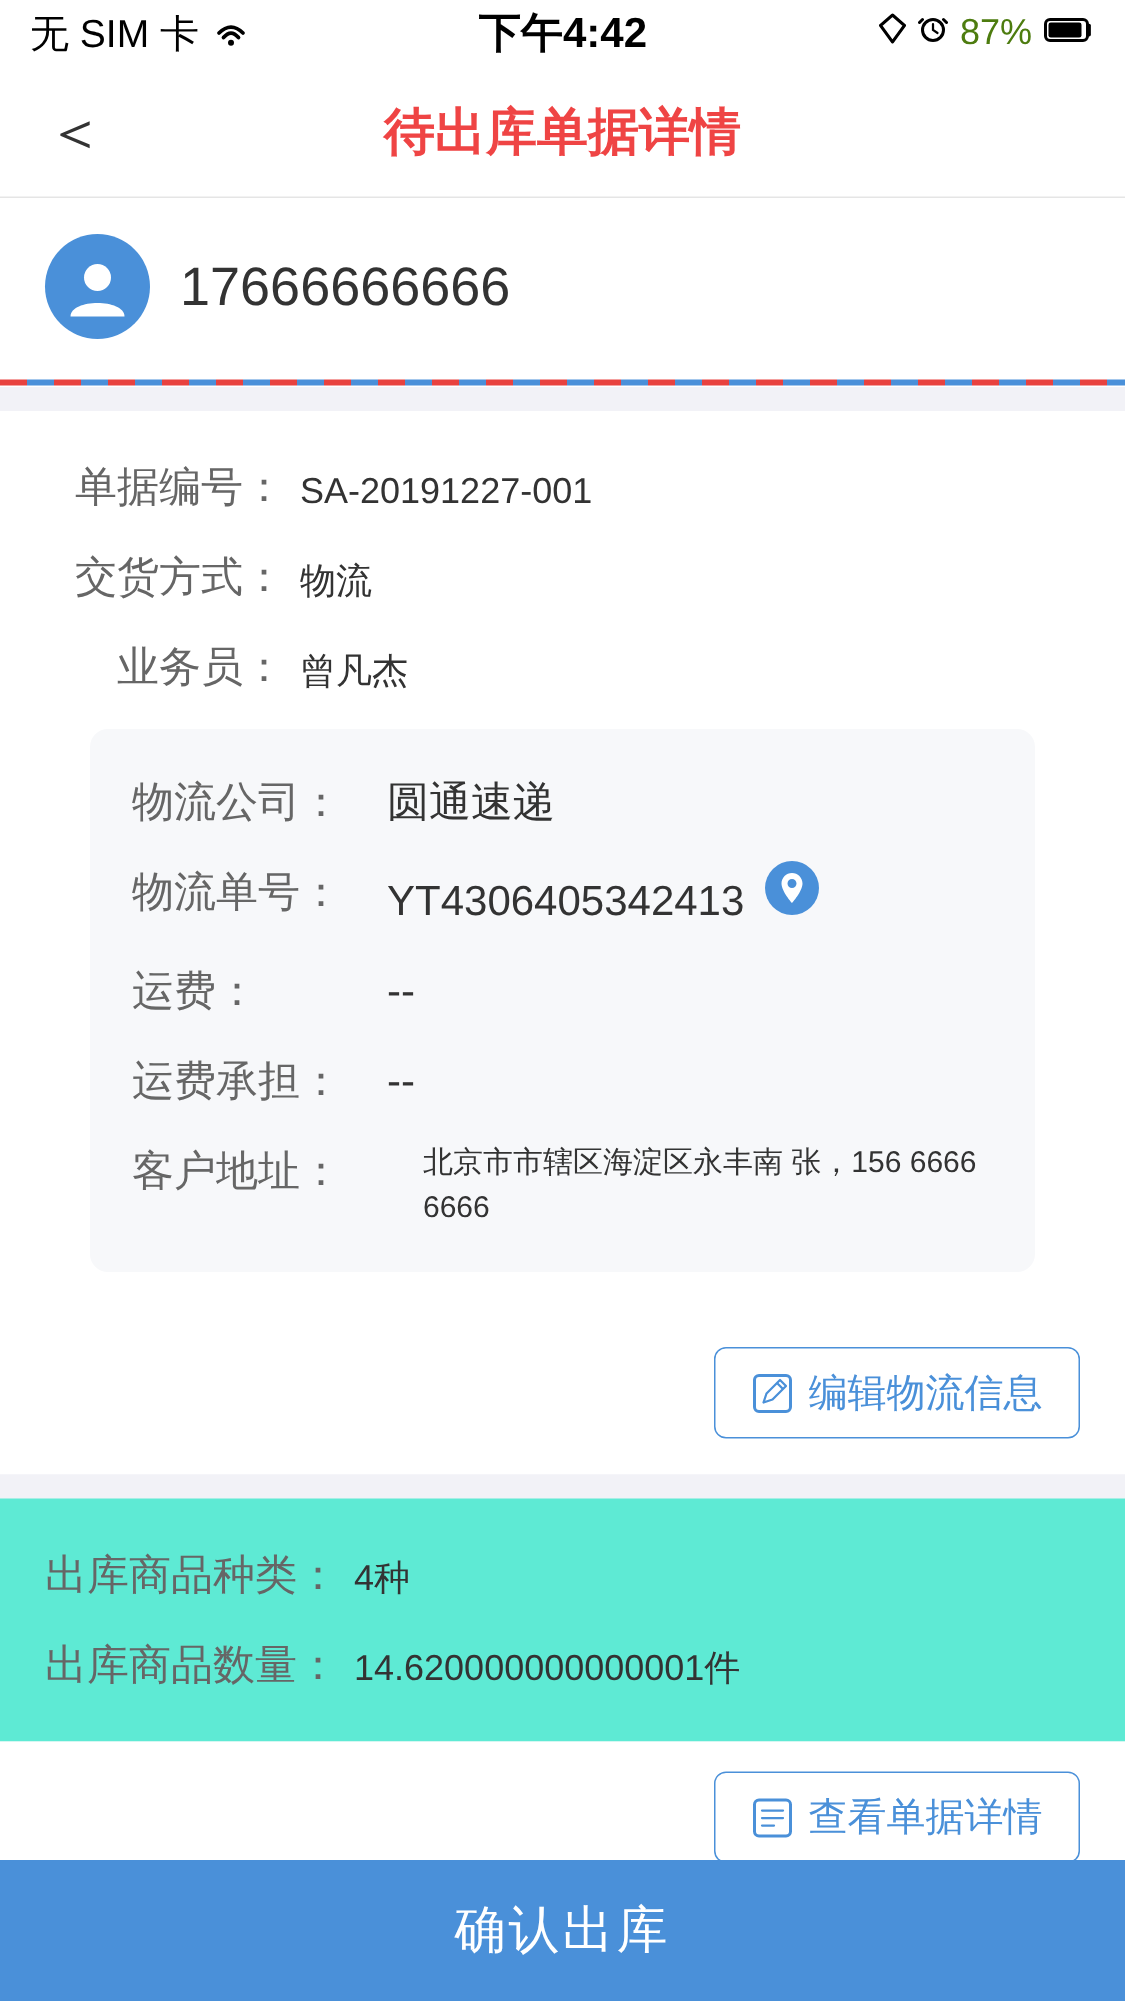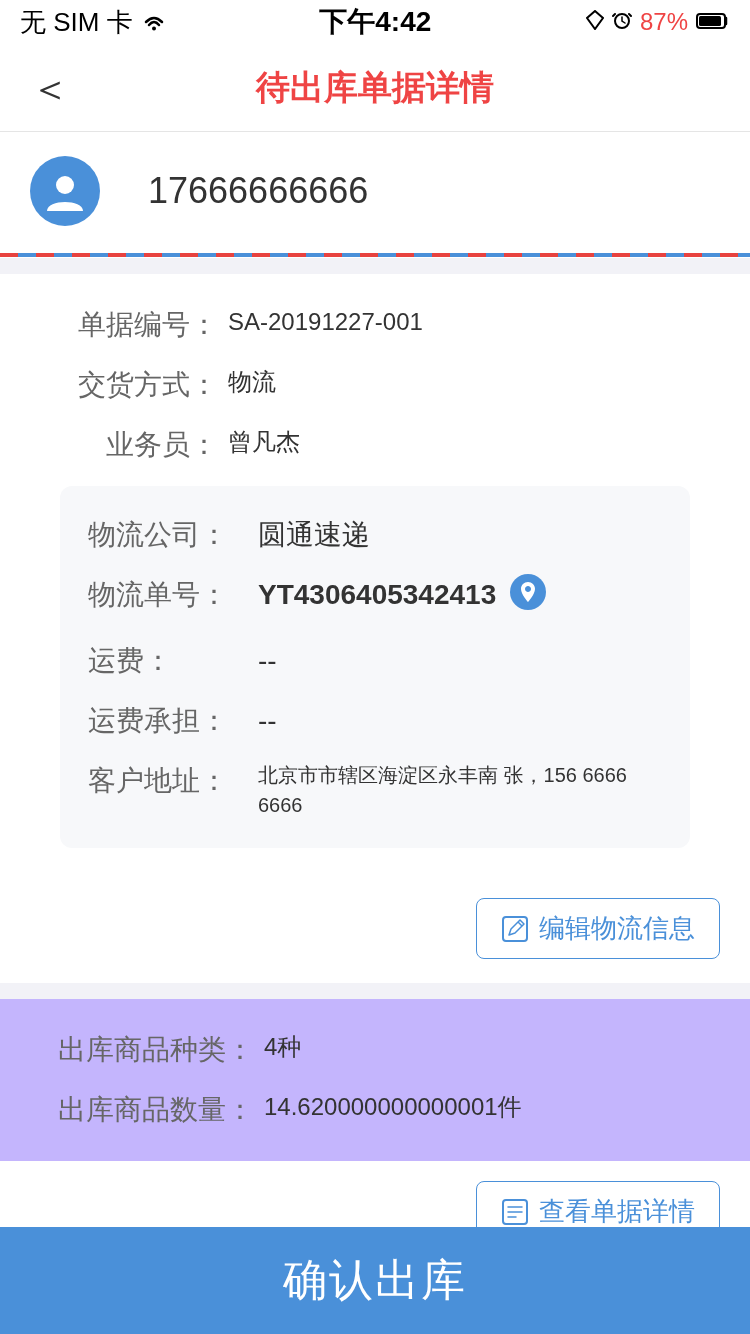--- a/index.html
+++ b/index.html
@@ -35,21 +35,21 @@
     .status-center {
       font-size: 28px;
       font-weight: 600;
       color: #000;
     }
     .status-right {
       display: flex;
       align-items: center;
       gap: 8px;
       font-size: 24px;
-      color: #ef4444;
+      color: #4d7c0f;
     }
 
     
     .nav-bar {
       height: 88px;
       background: #fff;
       display: flex;
       align-items: center;
       padding: 0 30px;
       border-bottom: 1px solid #e5e5e5;
@@ -91,21 +91,20 @@
     }
     .customer-avatar svg {
       width: 44px;
       height: 44px;
       fill: white;
     }
     .customer-name {
       font-size: 36px;
       font-weight: 500;
       color: #333;
-      margin-left: 28px;
     }
 
     
     .dashed-divider {
       height: 8px;
       background: #fff;
       position: relative;
       overflow: hidden;
     }
     .dashed-divider::after {
@@ -123,24 +122,23 @@
     }
 
     
     .info-section {
       background: #fff;
       padding: 30px 30px 30px 30px;
       margin-top: 16px;
     }
     .info-row {
       display: flex;
-      align-items: flex-start;
+      align-items: flex-end;
       margin-bottom: 18px;
       line-height: 1.5;
-      margin-left: 28px;
     }
     .info-row:last-child {
       margin-bottom: 0;
     }
     .info-label {
       color: #666;
       font-size: 28px;
       min-width: 160px;
       text-align: right;
       flex-shrink: 0;
@@ -160,39 +158,39 @@
       padding: 28px 28px;
     }
     .logistics-row {
       display: flex;
       align-items: flex-start;
       margin-bottom: 18px;
       line-height: 1.5;
     }
     .logistics-row:last-child {
       margin-bottom: 0;
+      gap: 24px;
     }
     .logistics-label {
       color: #666;
       font-size: 28px;
       min-width: 160px;
       text-align: left;
       flex-shrink: 0;
     }
     .logistics-value {
       color: #333;
       font-size: 28px;
       flex: 1;
       padding-left: 10px;
     }
     .logistics-value-with-icon {
       display: flex;
-      align-items: flex-start;
+      align-items: flex-end;
       gap: 14px;
-      font-weight: bold;
     }
     .location-icon {
       width: 36px;
       height: 36px;
       flex-shrink: 0;
     }
     .address-value {
       color: #333;
       font-size: 20px;
       line-height: 1.5;
@@ -223,21 +221,21 @@
     }
 
     
     .section-divider {
       height: 16px;
       background: #f2f2f7;
     }
 
     
     .goods-section {
-      background: #c4b5fd;
+      background: #5eead4;
       padding: 30px 30px;
       margin-top: 0;
     }
 
     
     .view-btn-row {
       display: flex;
       justify-content: flex-end;
       padding: 20px 30px 30px 30px;
       background: #fff;
@@ -267,21 +265,21 @@
       position: fixed;
       bottom: 0;
       left: 0;
       width: 750px;
       background: #4a90d9;
       padding: 24px 0;
       text-align: center;
     }
     .confirm-btn {
       color: #fff;
-      font-size: 44px;
+      font-size: 34px;
       font-weight: 500;
       letter-spacing: 2px;
     }
   </style>
 </head>
 <body>
 
 <div class="status-bar">
   <div class="status-left">
     <span>无 SIM 卡</span>

